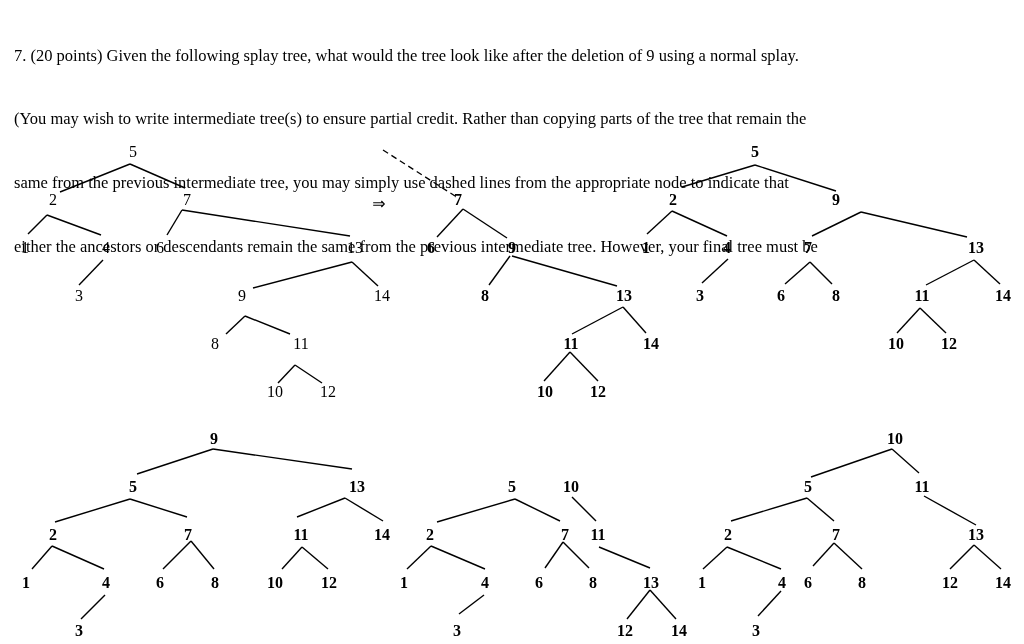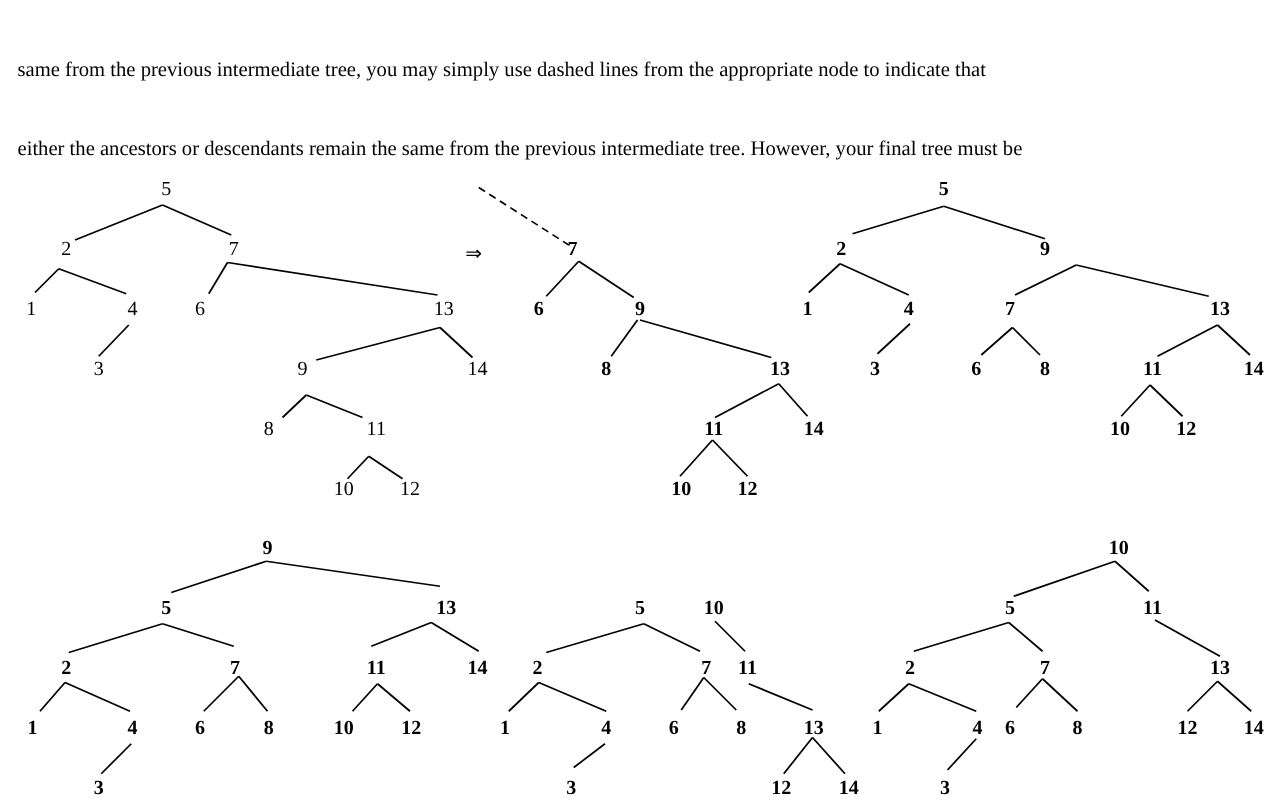--- a/index.html
+++ b/index.html
@@ -8,20 +8,22 @@
   .q-line { display:block; white-space:nowrap; }
   svg.edges { position:absolute; left:0; top:0; width:1024px; height:644px; }
   .node { position:absolute; font-size:16px; line-height:16px; transform:translate(-50%,-50%); white-space:nowrap; }
   .node.bold { font-weight:bold; }
   .arrow { position:absolute; font-size:16px; transform:translate(-50%,-50%); }
 </style>
 </head>
 <body>
 
 <div class="question">
+  <span class="q-line">7.   (20 points) Given the following splay tree, what would the tree look like after the deletion of 9 using a normal splay.</span>
+  <span class="q-line">(You may wish to write intermediate tree(s) to ensure partial credit.  Rather than copying parts of the tree that remain the</span>
   <span class="q-line">same from the previous intermediate tree, you may simply use dashed lines from the appropriate node to indicate that</span>
   <span class="q-line">either the ancestors or descendants remain the same from the previous intermediate tree.  However, your final tree must be</span>
 </div>
 
 <svg class="edges" id="edges" xmlns="http://www.w3.org/2000/svg">
     <g>
       <line x1="130" y1="164" x2="60" y2="192" stroke="#000" stroke-width="1.4"></line>
       <line x1="130" y1="164" x2="185" y2="188" stroke="#000" stroke-width="1.4"></line>
       <line x1="47" y1="215" x2="28" y2="234" stroke="#000" stroke-width="1.4"></line>
       <line x1="47" y1="215" x2="101" y2="235" stroke="#000" stroke-width="1.4"></line>

